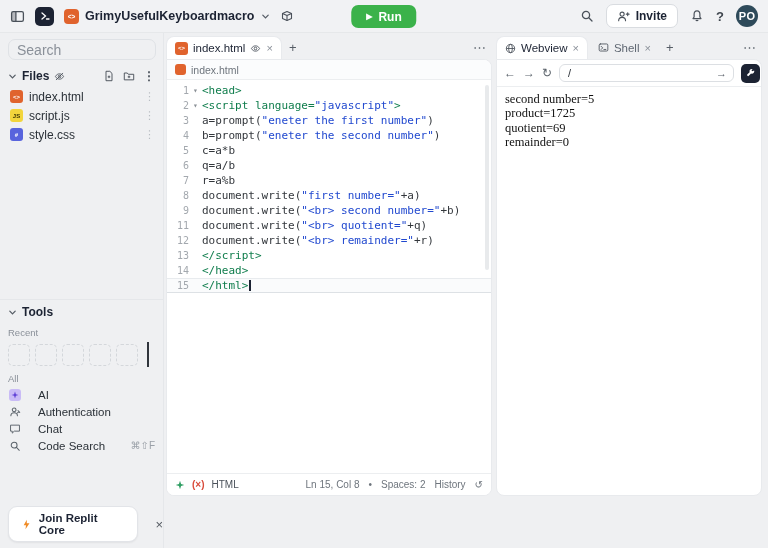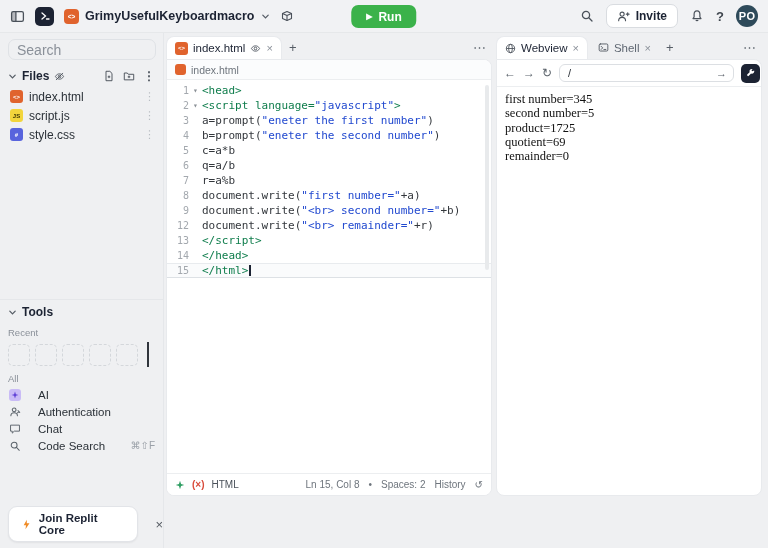--- a/index.html
+++ b/index.html
@@ -346,20 +346,25 @@
               <span class="ln">8</span>
               <span class="fold"></span>
               <span class="codetext"><span class="tk-p">document.write(</span><span class="tk-s">"first number="</span><span class="tk-p">+a)</span></span>
             </div>
             <div class="cl">
               <span class="ln">9</span>
               <span class="fold"></span>
               <span class="codetext"><span class="tk-p">document.write(</span><span class="tk-s">"&lt;br&gt; second number="</span><span class="tk-p">+b)</span></span>
             </div>
             <div class="cl">
+              <span class="ln">11</span>
+              <span class="fold"></span>
+              <span class="codetext"><span class="tk-p">document.write(</span><span class="tk-s">"&lt;br&gt; quotient="</span><span class="tk-p">+q)</span></span>
+            </div>
+            <div class="cl">
               <span class="ln">12</span>
               <span class="fold"></span>
               <span class="codetext"><span class="tk-p">document.write(</span><span class="tk-s">"&lt;br&gt; remainder="</span><span class="tk-p">+r)</span></span>
             </div>
             <div class="cl">
               <span class="ln">13</span>
               <span class="fold"></span>
               <span class="codetext"><span class="tk-t">&lt;/script&gt;</span></span>
             </div>
             <div class="cl">
@@ -431,21 +436,20 @@
           <span class="url-go">→</span>
         </div>
         <span class="devtools-btn">
           <svg width="11" height="11" viewBox="0 0 14 14" fill="#fff">
               <path d="M11.6 3.2 a3 3 0 0 1 -3.9 3.9 L4.9 9.9 a1.25 1.25 0 0 1 -1.8 -1.8 L5.9 5.3 A3 3 0 0 1 9.8 1.4 L8.2 3 L9.4 4.2 Z"></path>
             </svg>
         </span>
 
       </div>
       <div class="webview-content">
-          <div>first number=345</div>
           <div>second number=5</div>
           <div>product=1725</div>
           <div>quotient=69</div>
           <div>remainder=0</div>
         </div>
     </div>
   </section>
 
   <div class="gutter g1"></div>
   <div class="gutter g2"></div>

